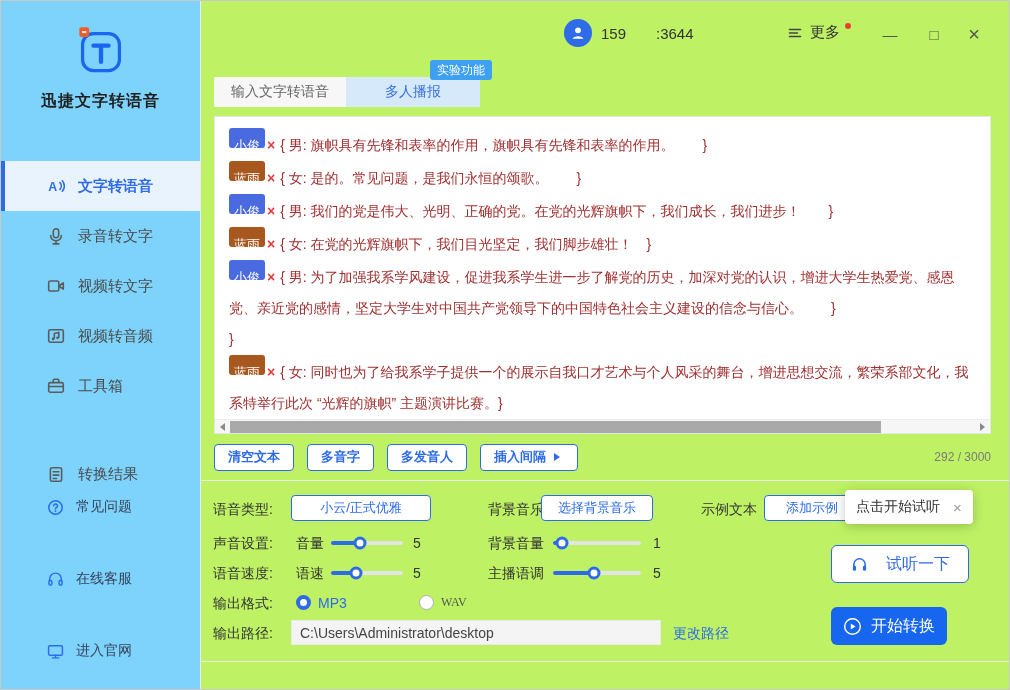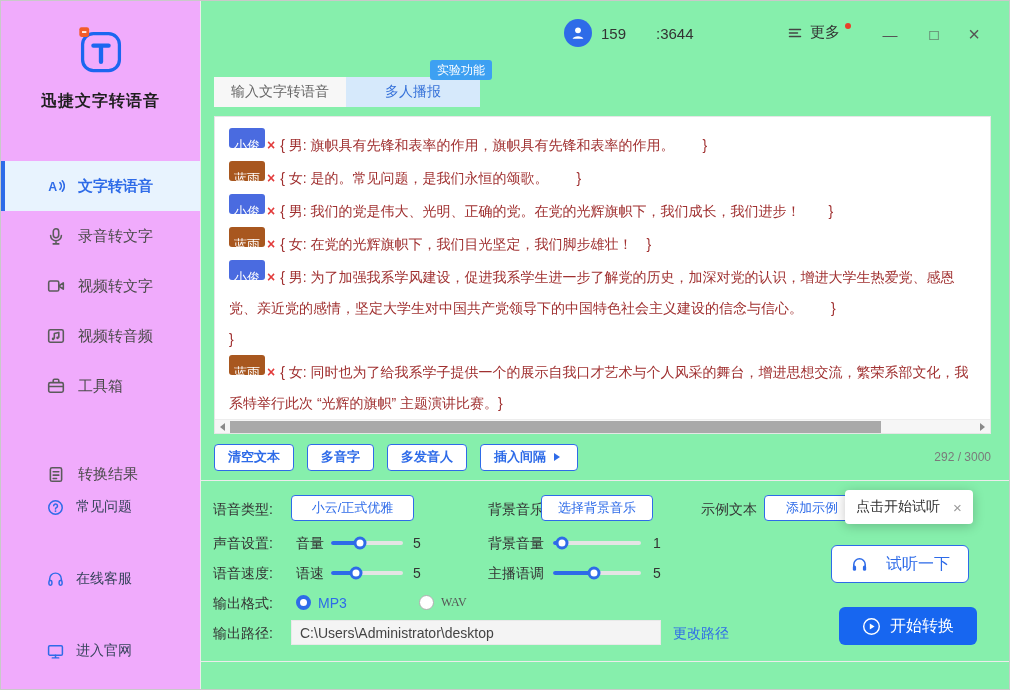--- a/index.html
+++ b/index.html
@@ -1,35 +1,35 @@
 <!DOCTYPE html>
 <html style="--accent: #2E6BE8; --convertBg: #1766F0; --speakerBlue: #4A6BE0; --speakerBrown: #A8571F; --dialogText: #A03030; --badgeBg: #3DA0F2; --tabActiveBg: #D6E9FB; --sidebarActiveBg: #E8F3FE;"><head>
 <meta charset="utf-8">
 <style>
   * { margin:0; padding:0; box-sizing:border-box; }
   html,body { background:#9aa0a6; font-family:"Liberation Sans","DejaVu Sans",sans-serif; }
   .window { position:relative; width:1010px; height:690px; background:#fff; border:1px solid #c9c9c9; overflow:hidden; display:flex; }
 
   
-  .sidebar { position:relative; width:200px; height:100%; background:#f0abfc; border-right:1px solid #ececec; flex:0 0 200px; }
+  .sidebar { position:relative; width:200px; height:100%; background:#7dd3fc; border-right:1px solid #ececec; flex:0 0 200px; }
   .logo-area { padding-top:24px; text-align:center; height:160px; }
   .logo { width:52px; height:52px; }
   .app-name { margin-top:10px; font-size:16px; font-weight:700; color:#1f1f1f; letter-spacing:1px; }
   .menu-item { position:relative; display:flex; align-items:center; height:50px; padding-left:46px; gap:13px; font-size:15px; color:#4a4a4a; cursor:pointer; }
   .menu-item .mi-icon { width:18px; height:18px; display:inline-flex; color:#5b5b5b; }
   .menu-item.active { background:var(--sidebarActiveBg,#e8f3fe); color:var(--accent,#2e6be8); font-weight:600; }
   .menu-item.active .mi-icon { color:var(--accent,#2e6be8); }
   .menu-item.active::before { content:""; position:absolute; left:0; top:0; bottom:0; width:4px; background:var(--accent,#2e6be8); }
   .menu-item.results { margin-top:38px; }
   .sidebar-footer { position:absolute; left:0; right:0; bottom:24px; display:flex; flex-direction:column; gap:10px; }
   .foot-item { display:flex; align-items:center; height:28px; padding-left:46px; gap:12px; font-size:14px; color:#37435c; cursor:pointer;margin-top:34px; }
   .foot-item .mi-icon { width:17px; height:17px; display:inline-flex; color:var(--accent,#2e6be8); }
 
   
-  .main { position:relative; flex:1; display:flex; flex-direction:column; background:#86efac; }
+  .main { position:relative; flex:1; display:flex; flex-direction:column; background:#bef264; }
 
   .titlebar { position:relative; height:64px; flex:0 0 64px; }
   .avatar { position:absolute; left:363px; top:18px; width:28px; height:28px; border-radius:50%; background:var(--accent,#2e6be8); display:flex; align-items:center; justify-content:center; cursor:pointer; }
   .acc-num { position:absolute; top:24px; font-size:15px; color:#333; }
   .acc1 { left:400px; } .acc2 { left:455px; }
   .more { position:absolute; left:586px; top:22px; display:flex; align-items:center; gap:7px; font-size:15px; color:#333; cursor:pointer; }
   .more .dot { width:6px; height:6px; border-radius:50%; background:#e8402a; align-self:flex-start; margin-left:-2px; }
   .winbtn { position:absolute; top:20px; width:26px; height:26px; display:flex; align-items:center; justify-content:center; font-size:15px; color:#555; cursor:pointer; }
   .win-min { left:676px; } .win-max { left:720px; } .win-close { left:760px; font-size:20px; }
 
@@ -66,21 +66,21 @@
   .sl-fill { position:absolute; left:0; top:0; bottom:0; background:var(--accent,#2e6be8); border-radius:2px; }
   .sl-thumb { position:absolute; top:50%; width:13px; height:13px; background:#fff; border:3px solid var(--accent,#2e6be8); border-radius:50%; transform:translate(-50%,-50%); cursor:grab; }
   .s-value { font-size:14px; color:#333; }
   .radio { display:inline-block; width:15px; height:15px; border-radius:50%; background:#fff; border:1px solid #b0b0b0; vertical-align:-2px; cursor:pointer; }
   .radio.checked { border:4.5px solid var(--accent,#2e6be8); }
   .radio-label-on { font-size:14px; color:var(--accent,#2e6be8); }
   .radio-label-off { font-size:12px; color:#555;font-family:Liberation Serif, serif; }
   .path-input { height:25px; border:1px solid #e9e9e9; background:#f4f4f4; font-size:14px; color:#444; padding:0 8px; font-family:"Liberation Sans","DejaVu Sans",sans-serif; }
   .link { font-size:14px; color:var(--accent,#2e6be8); cursor:pointer; }
   .preview-btn { position:absolute; left:630px; top:64px; width:138px; height:38px; border:1px solid var(--accent,#2e6be8); border-radius:6px; background:#fff; color:var(--accent,#2e6be8); font-size:16px; display:flex; align-items:center; justify-content:center; gap:17px; cursor:pointer; }
-  .convert-btn { position:absolute; left:630px; top:126px; width:138px; height:38px; border:none; border-radius:6px; background:var(--convertBg,#1766f0); color:#fff; font-size:16px; display:flex; align-items:center; justify-content:center; gap:9px; cursor:pointer;margin-left:8px; }
+  .convert-btn { position:absolute; left:630px; top:126px; width:116px; height:38px; border:none; border-radius:6px; background:var(--convertBg,#1766f0); color:#fff; font-size:16px; display:flex; align-items:center; justify-content:center; gap:9px; cursor:pointer; }
   .tooltip { position:absolute; left:644px; top:9px; height:34px; padding:0 11px; display:flex; align-items:center; gap:13px; background:#fff; border-radius:4px; box-shadow:0 2px 12px rgba(0,0,0,.22); font-size:14px; color:#333; z-index:5; }
   .tooltip .tt-close { color:#999; font-size:15px; cursor:pointer; }
   .bottom-strip { flex:1; }
 </style>
 </head>
 <body>
 
 <div class="window">
 
   <aside class="sidebar">
@@ -239,21 +239,21 @@
       <button class="btn-outline">
         <span>插入间隔</span>
         <span class="pause-arrow"></span>
       </button>
       <span class="char-count">292 / 3000</span>
     </div>
 
     <section class="settings">
 
       <span class="abs s-label" style="left:12px;top:20px">语音类型:</span>
-      <button class="abs btn-outline s-btn" style="left:90px;top:14px;width:123px">小云/正式优雅</button>
+      <button class="abs btn-outline s-btn" style="left:90px;top:14px;width:140px">小云/正式优雅</button>
       <span class="abs s-label" style="left:287px;top:20px">背景音乐</span>
       <button class="abs btn-outline s-btn" style="left:340px;top:14px;width:112px">选择背景音乐</button>
       <span class="abs s-label" style="left:500px;top:20px">示例文本</span>
       <button class="abs btn-outline s-btn" style="left:563px;top:14px;width:96px">添加示例</button>
       <div class="tooltip">
         <span>点击开始试听</span>
         <span class="tt-close">×</span>
       </div>
 
       <span class="abs s-label" style="left:12px;top:54px">声音设置:</span>

